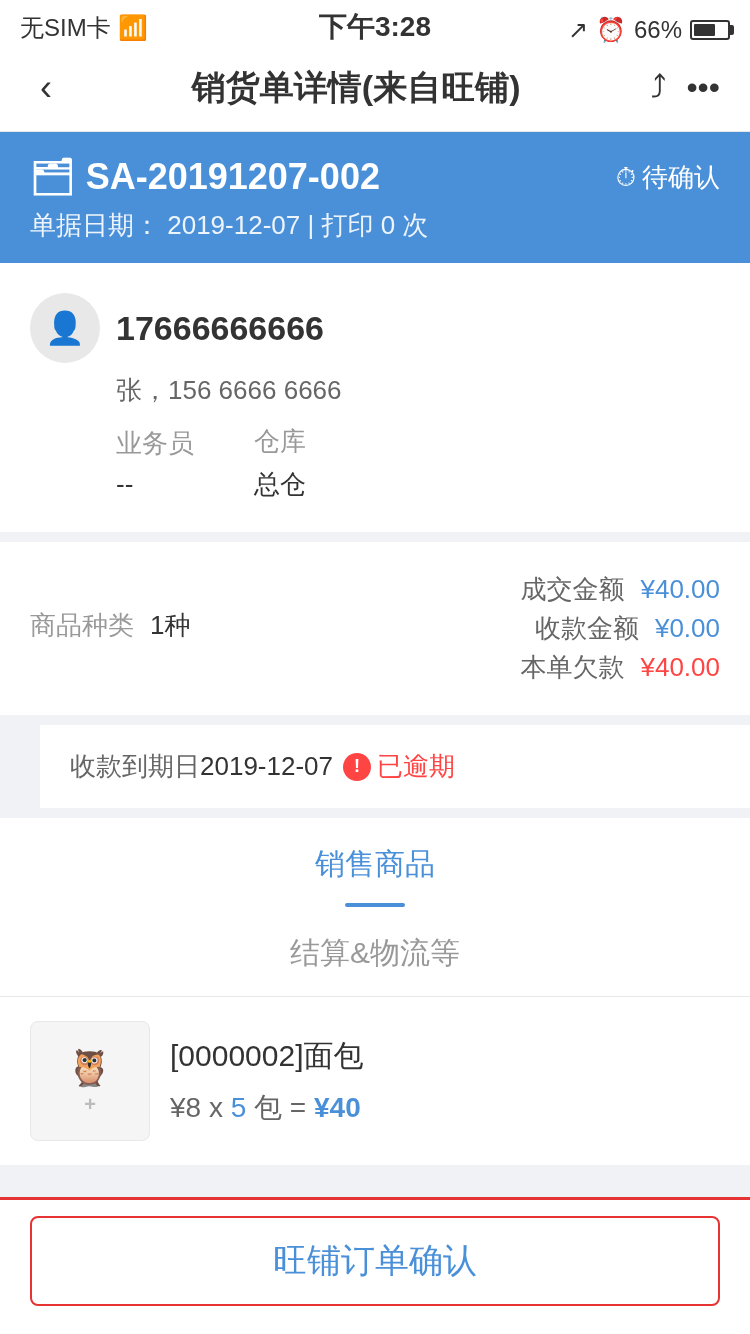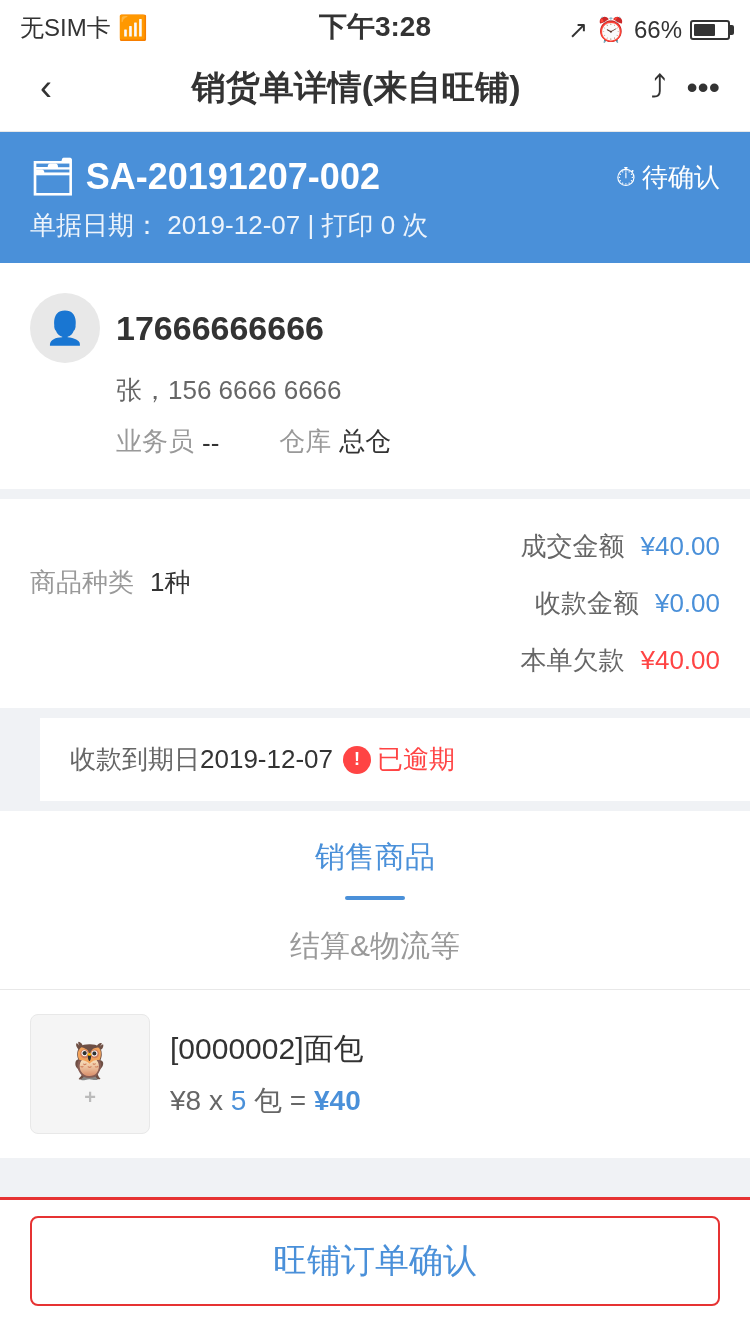--- a/index.html
+++ b/index.html
@@ -177,22 +177,23 @@
     .meta-row {
       display: flex;
       align-items: center;
       padding-left: 86px;
       font-size: 26px;
       color: #666;
       gap: 60px;
     }
     .meta-item {
       display: flex;
-      align-items: flex-end;
+      align-items: flex-start;
       gap: 8px;
+      flex-direction: column;
     }
     .meta-label { color: #999; }
     .meta-value { color: #333; }
 
     
     .summary-card {
       background: #fff;
       padding: 30px;
       margin-bottom: 10px;
       display: flex;
@@ -213,21 +214,21 @@
       color: #666;
     }
     .product-type-val {
       color: #333;
       font-size: 26px;
     }
     .summary-right {
       display: flex;
       flex-direction: column;
       align-items: flex-end;
-      gap: 22px;
+      gap: 4px;
     }
     .amount-row {
       display: flex;
       align-items: center;
       gap: 16px;
       font-size: 26px;
     }
     .amount-label { color: #666; }
     .amount-value { color: #4a90d9; font-weight: 500; }
     .amount-value-red { color: #ff4444; font-weight: 500; }

